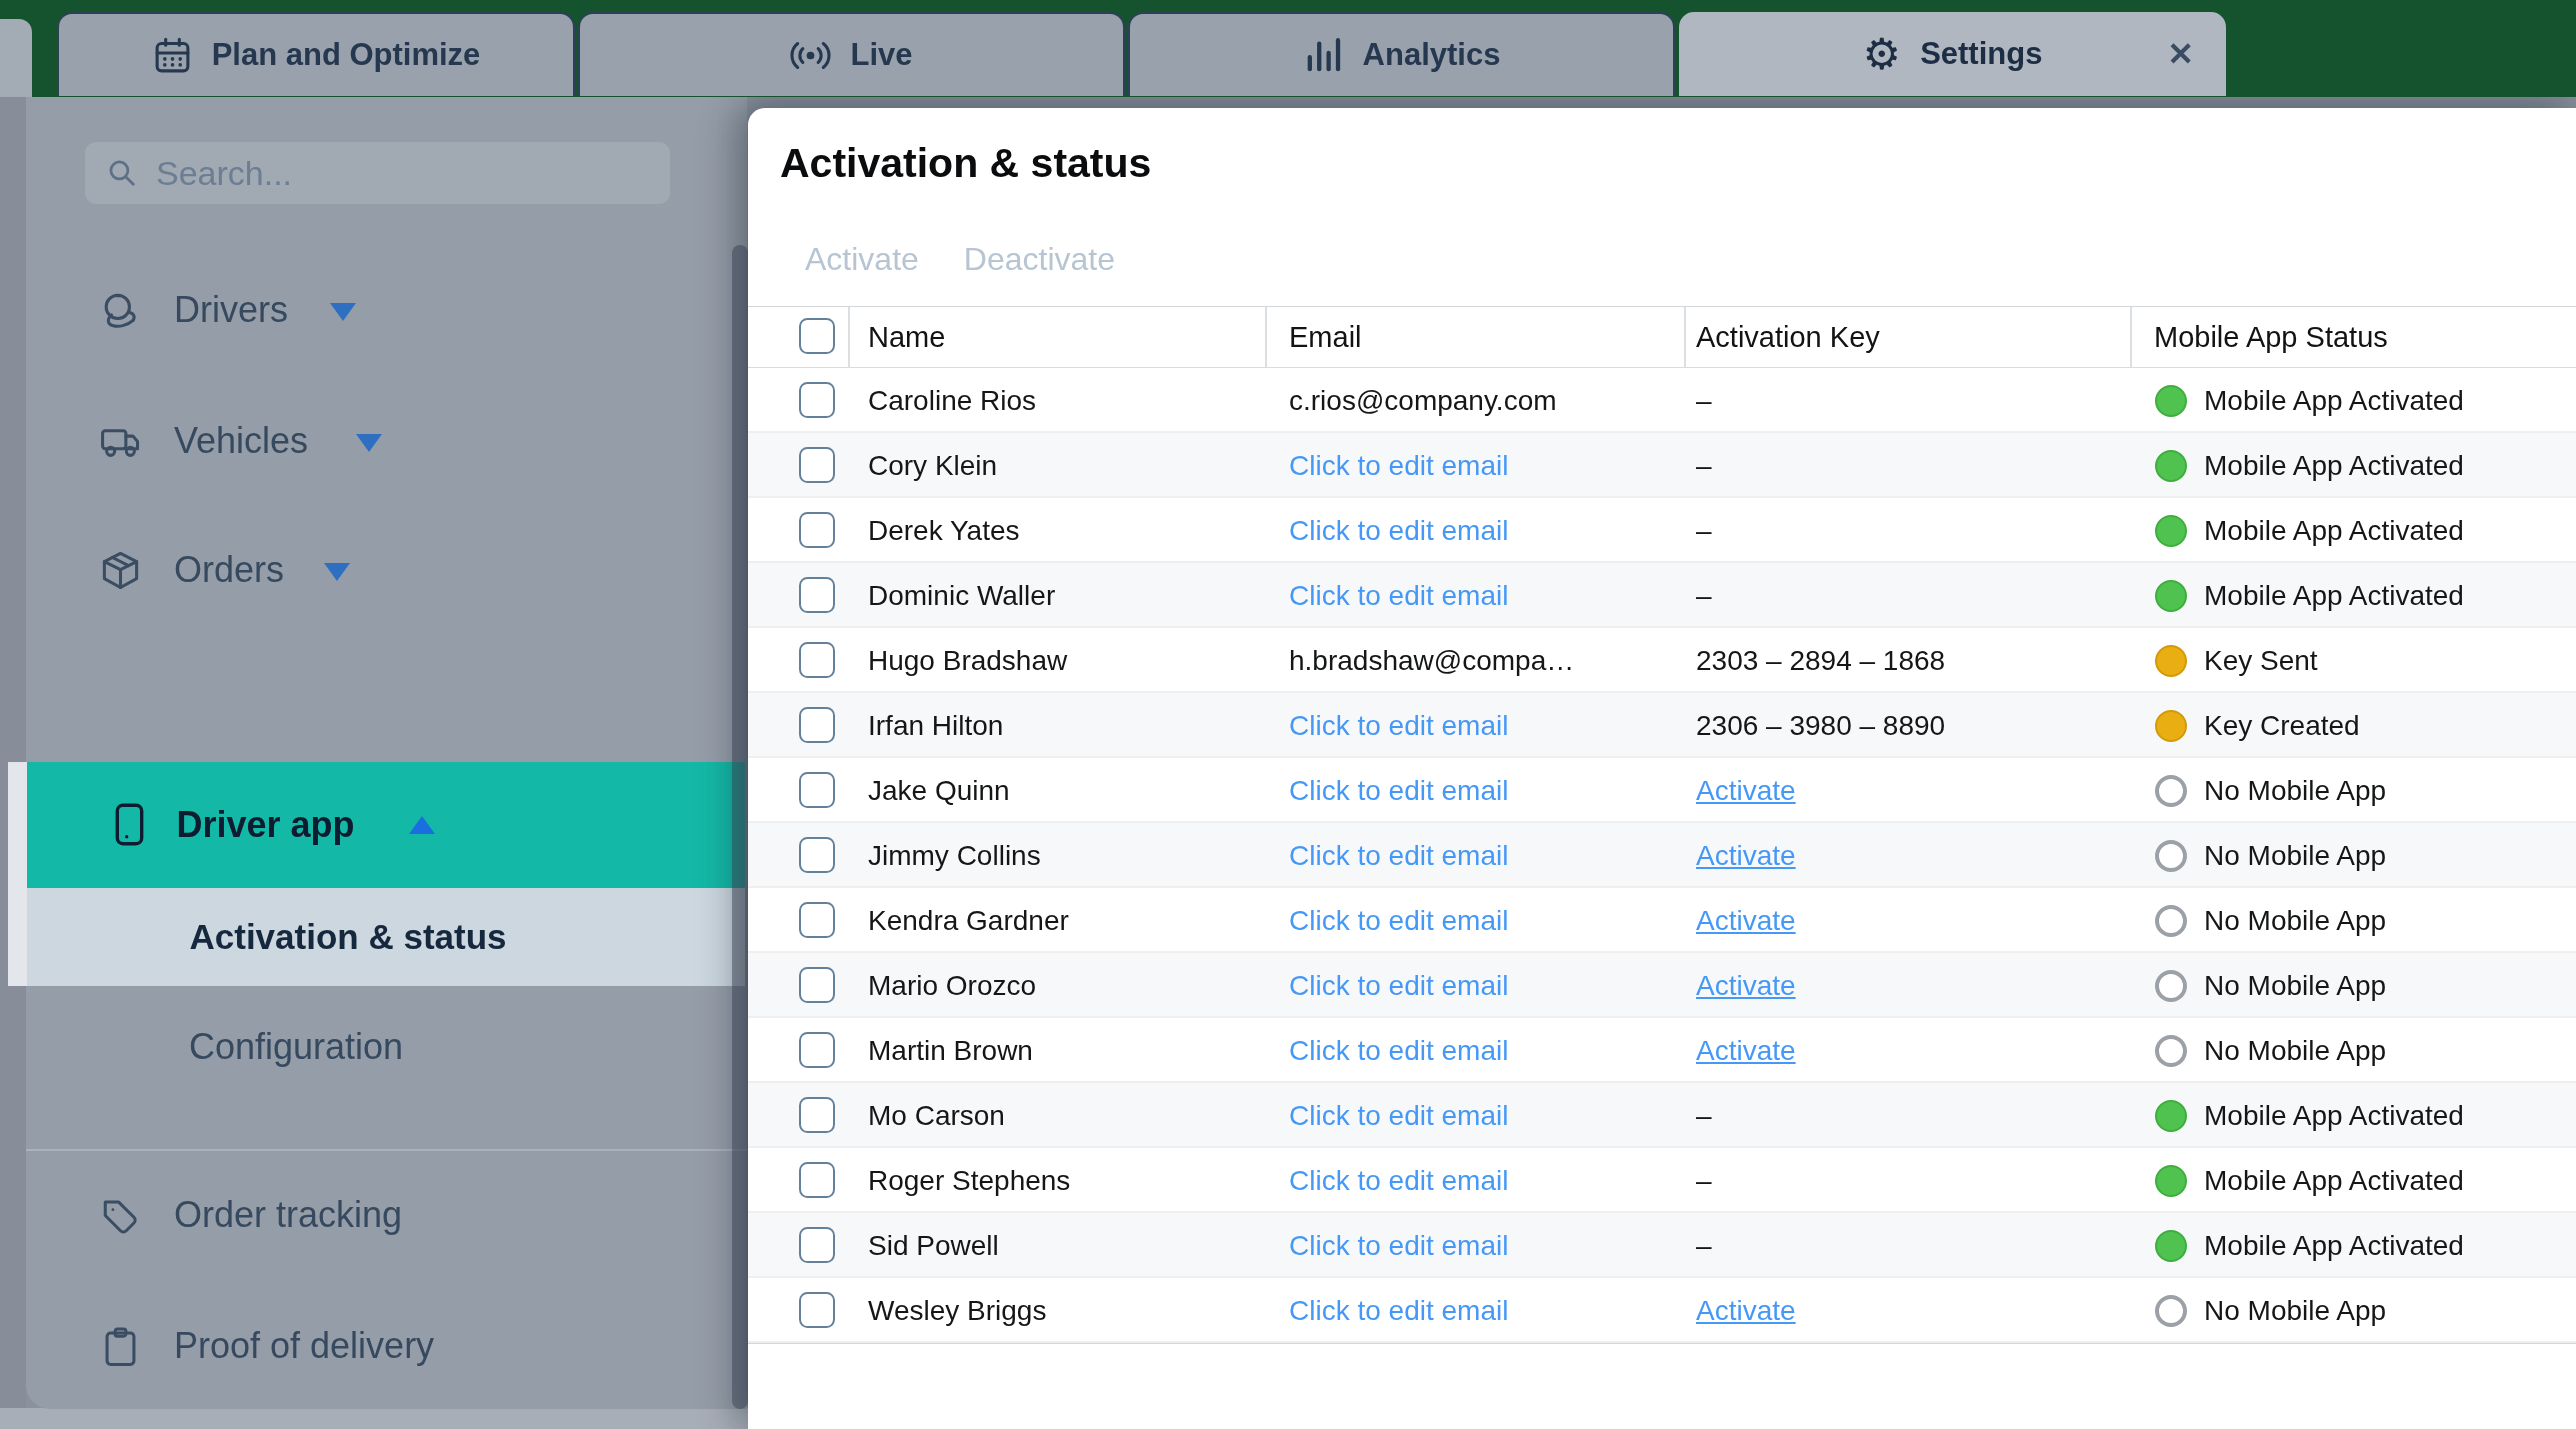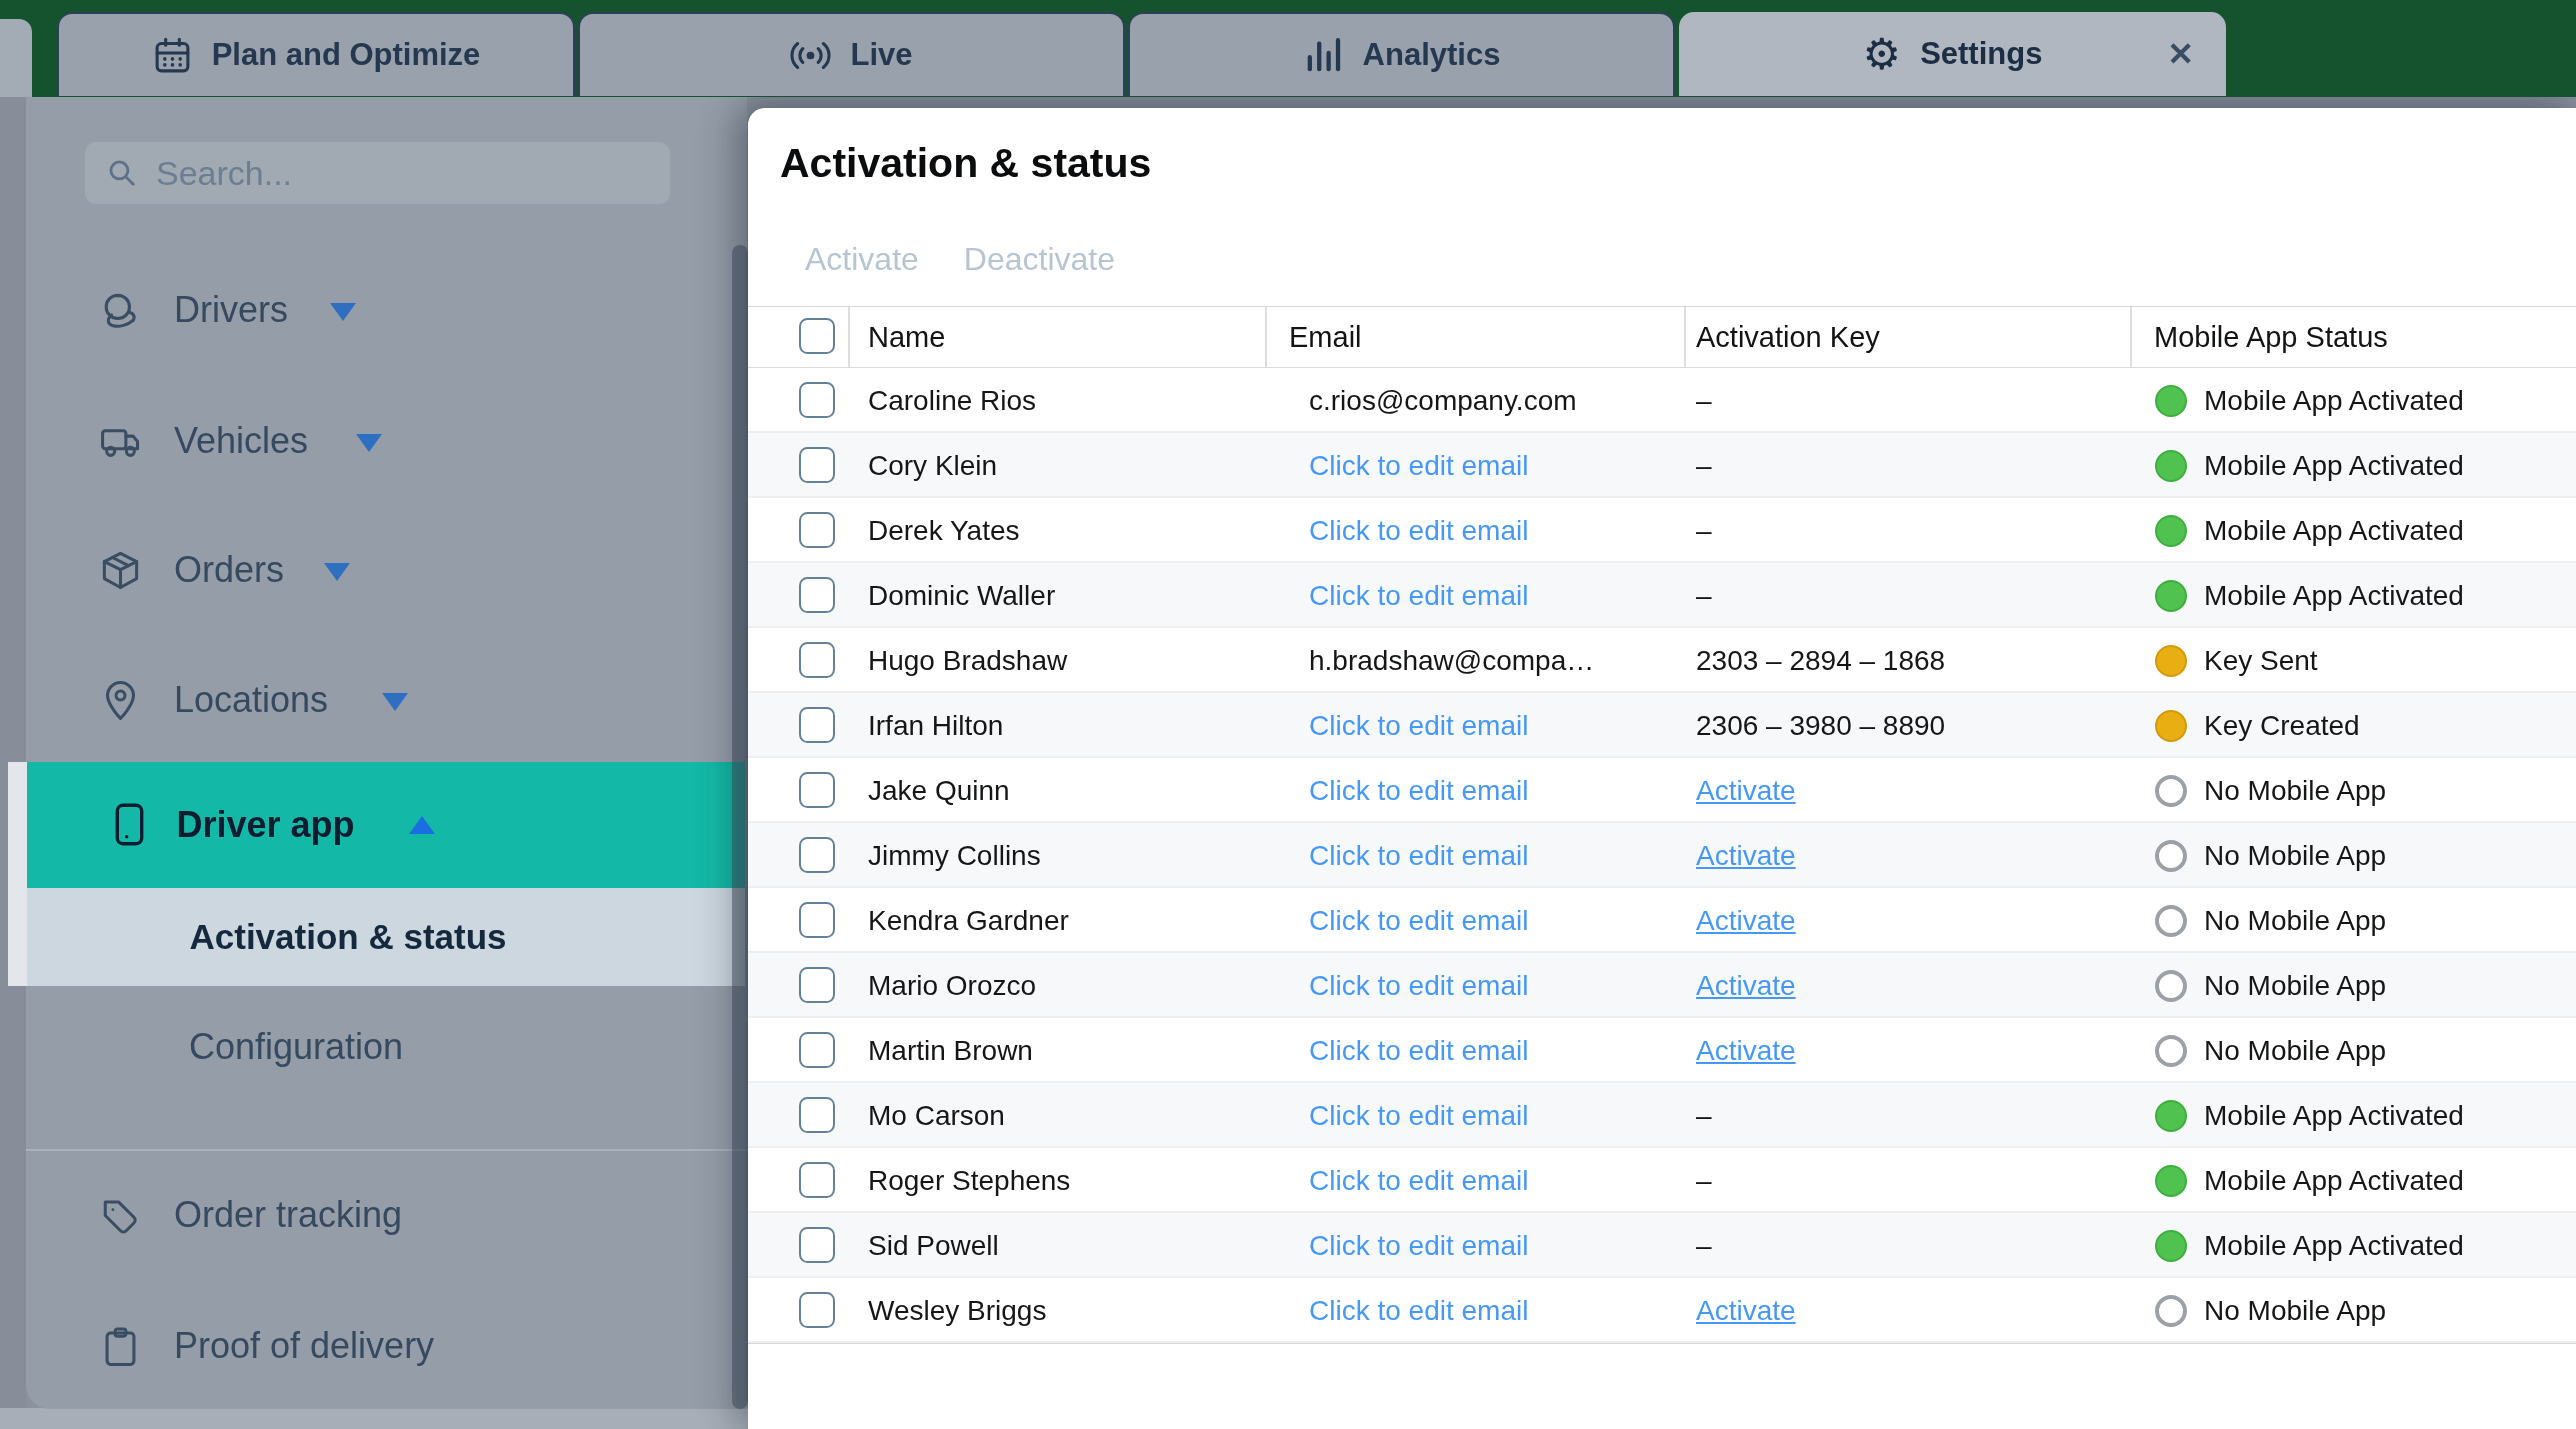--- a/index.html
+++ b/index.html
@@ -69,21 +69,21 @@
 
   .tbody{position:absolute;left:0;top:260px;width:1828px;border-bottom:1.9px solid #d4d7da;text-align:right;}
   .trow{position:relative;height:65px;background:#fff;box-shadow:inset 0 -1.9px 0 #efeff0;}
   .trow.alt{background:#f7f8f9;}
   .cb{position:absolute;left:51px;width:36px;height:36px;box-sizing:border-box;background:#fff;
       border:2.8px solid #64819c;border-radius:8.4px;cursor:pointer;}
   .thead .cb{top:11.2px;}
   .trow .cb{top:14px;}
   .cell{position:absolute;top:50%;transform:translateY(-50%);font-size:28px;color:#151617;white-space:nowrap;}
   .cell.name{left:120px;}
-  .cell.email{left:541px;margin-left:20px;}
+  .cell.email{left:541px;}
   .cell.key{left:948px;}
   .cell.link{color:#4598f6;cursor:pointer;}
   .cell.action{color:#4598f6;text-decoration:underline;cursor:pointer;}
   .statuswrap{position:absolute;left:1407px;top:50%;transform:translateY(-50%);display:flex;align-items:center;gap:17px;}
   .dot{width:32px;height:32px;border-radius:50%;box-sizing:border-box;}
   .dot.green{background:#4fc24f;border:2.8px solid #3eae3e;}
   .dot.amber{background:#e9ae12;border:2.8px solid #d29a0a;}
   .dot.gray{background:#ffffff;border:4.7px solid #9ba1a7;}
   .status-label{font-size:28px;color:#151617;white-space:nowrap;}
 
@@ -196,30 +196,20 @@
           <path d="M24,5 L42,14 V33 L24,43 L6,33 V14 Z"></path>
           <path d="M6,14 L24,23 L42,14"></path>
           <path d="M24,23 V43"></path>
           <path d="M15,9.5 L33,18.5"></path>
         </svg>
       </span>
       <span class="s-label">Orders</span>
       <span class="caret-down" style="left:298px;top:35px;"></span>
     </div>
 
-    <div class="side-item" style="top:561px;">
-      <span class="s-icon">
-        <svg class="ic" width="43" height="43" viewBox="0 0 48 48" fill="none" stroke="#3a4d63" stroke-width="3.4" stroke-linecap="round" stroke-linejoin="round">
-          <path d="M24,4 C16,4 9.5,10.5 9.5,18.5 C9.5,29 24,44 24,44 C24,44 38.5,29 38.5,18.5 C38.5,10.5 32,4 24,4 Z"></path>
-          <circle cx="24" cy="18.5" r="5"></circle>
-        </svg>
-      </span>
-      <span class="s-label">Locations</span>
-      <span class="caret-down" style="left:356px;top:35px;"></span>
-    </div>
 
     <div class="side-item" style="top:908px;">
       <span class="s-label sub">Configuration</span>
     </div>
 
     <div class="side-divider"></div>
 
     <div class="side-item" style="top:1076px;">
       <span class="s-icon">
         <svg class="ic" width="43" height="43" viewBox="0 0 48 48" fill="none" stroke="#3a4d63" stroke-width="3.4" stroke-linecap="round" stroke-linejoin="round">

